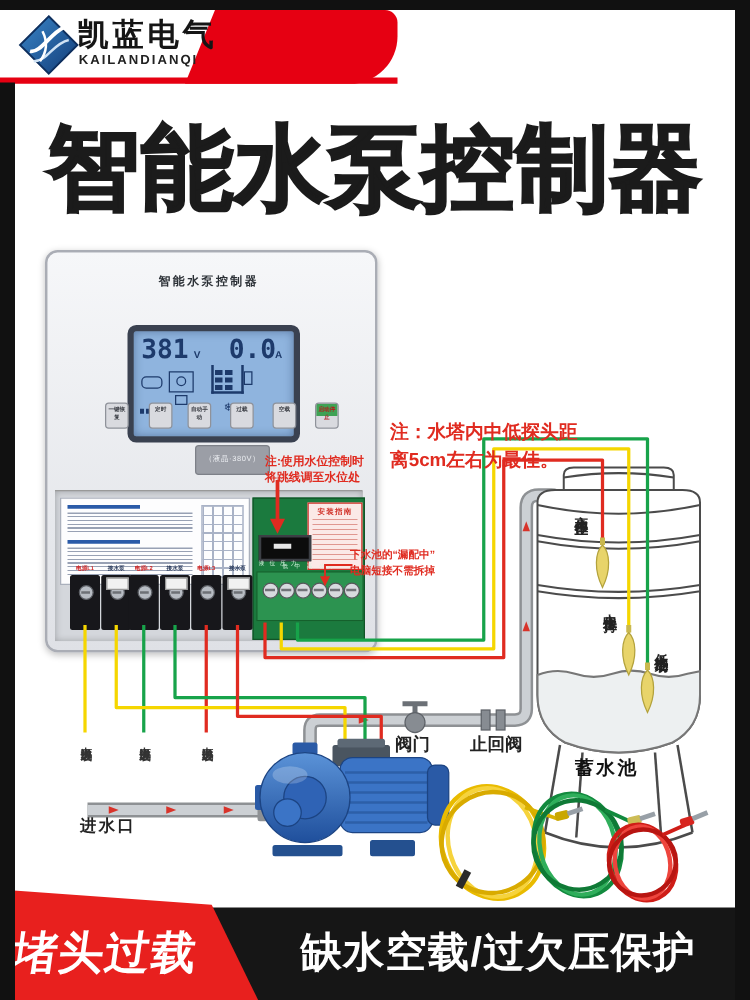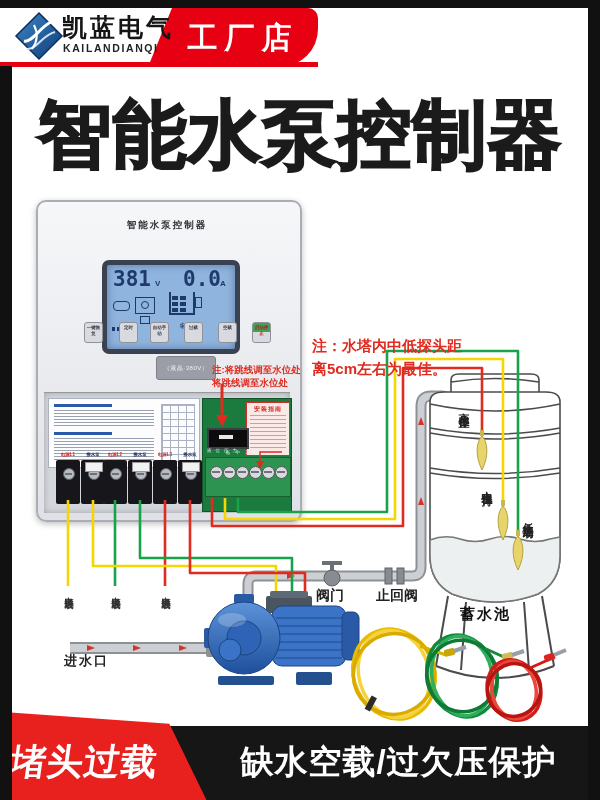--- a/index.html
+++ b/index.html
@@ -91,21 +91,20 @@
 </style>
 </head>
 <body>
 
 <div id="page">
 
   <div class="abs hdr-band"></div>
   <div class="abs badge"></div>
   <div class="abs badge-cut"></div>
   <div class="abs hdr-line"></div>
-  <div class="abs badge-txt">工厂店</div>
   <svg class="overlay" width="60" height="60" style="left:14px;top:11px;">
     <defs>
         <linearGradient id="glogo" x1="0" y1="0" x2="1" y2="1">
       <stop offset="0" stop-color="#3a86c8"></stop>
           <stop offset="1" stop-color="#123c78"></stop>
         </linearGradient>
       </defs>
     <path d="M25,2 L48,25 L25,48 L2,25 Z" fill="url(#glogo)" stroke="#0e2f5e" stroke-width="1.5"></path>
     <path d="M10,30 C18,32 26,16 37,11" stroke="#ffffff" stroke-width="3" fill="none"></path>
     <path d="M13,38 C24,38 28,24 41,21" stroke="#cfe2f4" stroke-width="2" fill="none"></path>
@@ -350,24 +349,26 @@
     </g>
 
     <g>
       <path d="M222,384 L222,418" stroke="#e02b20" stroke-width="3"></path>
       <path d="M222,427 L216,415 L228,415 Z" fill="#e02b20"></path>
       <path d="M282,452 L260,452 L260,464" stroke="#e02b20" stroke-width="1.5" fill="none"></path>
       <path d="M260,469 L256,461 L264,461 Z" fill="#e02b20"></path>
     </g>
   </svg>
 
-  <div class="abs note jnote">注:将跳线调至水位处
+  <div class="abs note jnote">注:使用水位控制时
 将跳线调至水位处</div>
   <div class="abs note pnote">注：水塔内中低探头距
 离5cm左右为最佳。</div>
+  <div class="abs note bnote">下水池的“漏配中”
+电脑短接不需拆掉</div>
 
   <div class="abs vlab lvl" style="left:456px;top:404px;">高水位停止</div>
   <div class="abs vlab lvl" style="left:479px;top:482px;">中水位保持</div>
   <div class="abs vlab lvl" style="left:520px;top:514px;">低水位启动</div>
   <div class="abs dlab" style="left:316px;top:587px;">阀门</div>
   <div class="abs dlab" style="left:376px;top:587px;">止回阀</div>
   <div class="abs vlab pwr" style="left:62px;top:590px;">电源进线</div>
   <div class="abs vlab pwr" style="left:109px;top:590px;">电源进线</div>
   <div class="abs vlab pwr" style="left:159px;top:590px;">电源进线</div>
   <div class="abs tanklab">蓄水池</div>

